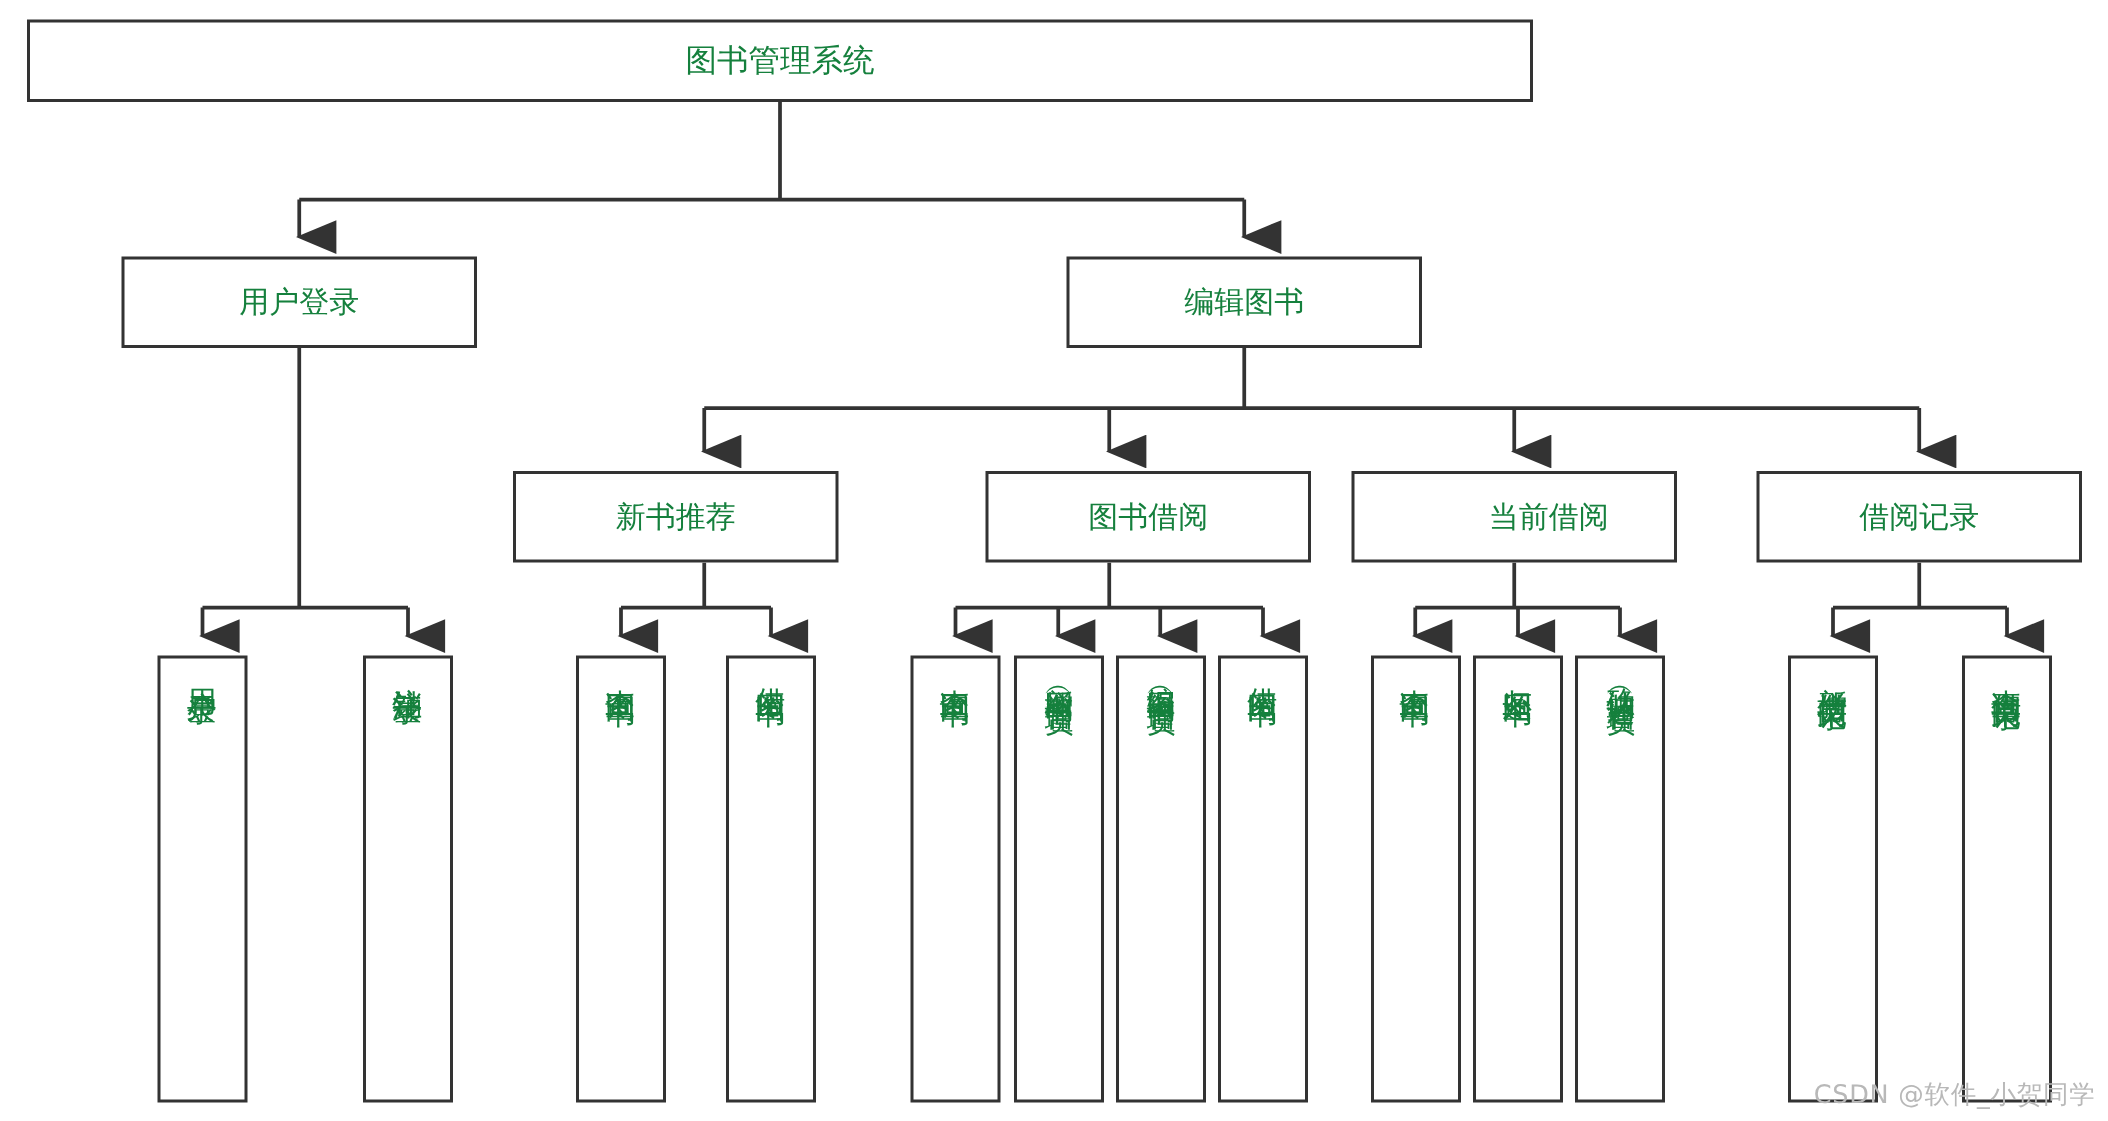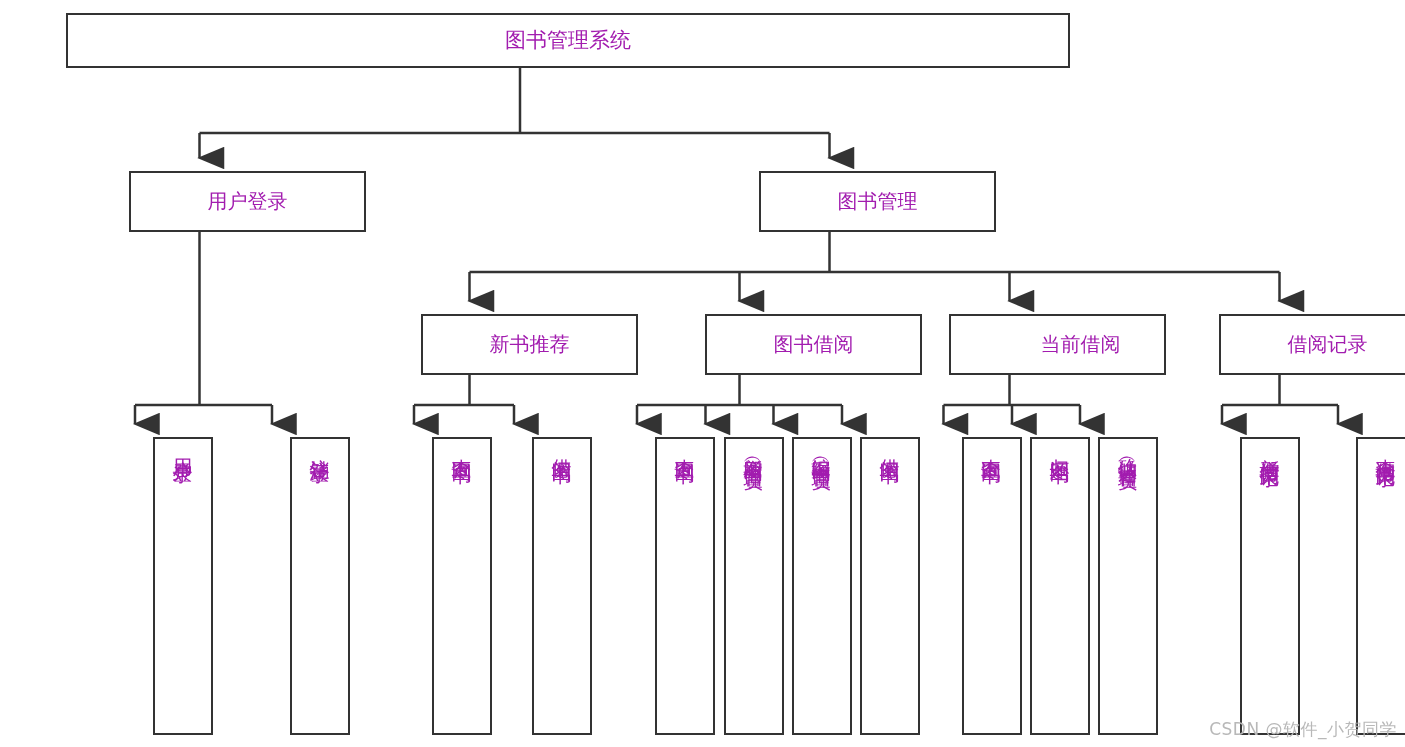--- a/index.html
+++ b/index.html
@@ -25,22 +25,21 @@
     height: 747px;
   }
   .node {
     position: absolute;
     box-sizing: border-box;
     background: #ffffff;
     border: 2px solid #333333;
     display: flex;
     align-items: center;
     justify-content: center;
-    color: #a21caf;
-    margin-left: 48px;
+    color: #15803d;
   }
   .node-label {
     display: block;
     text-align: center;
     line-height: 1.18;
   }
   
   .node.root {
     left: 18px;
     top: 13px;
@@ -63,21 +62,21 @@
   .node.n-book-manage { left: 711px; }
   
   .node.lvl3 {
     width: 217px;
     height: 61px;
     top: 314px;
   }
   .node.lvl3 .node-label {
     font-size: 20px;
   }
-  .node.n-new-rec   { left: 373px; }
+  .node.n-new-rec   { left: 342px; }
   .node.n-borrow    { left: 657px; }
   .node.n-current   { left: 901px; padding-left: 46px; }
   .node.n-history   { left: 1171px; align-items: center; }
   
   .node.leaf {
     top: 437px;
     height: 298px;
     width: 60px;
     align-items: flex-start;
     padding-top: 4px;
@@ -161,21 +160,21 @@
   </svg>
 
   <div class="node root">
     <span class="node-label">图书管理系统</span>
   </div>
 
   <div class="node lvl2 n-user-login">
     <span class="node-label">用户登录</span>
   </div>
   <div class="node lvl2 n-book-manage">
-    <span class="node-label">图书管理</span>
+    <span class="node-label">编辑图书</span>
   </div>
 
   <div class="node lvl3 n-new-rec">
     <span class="node-label">新书推荐</span>
   </div>
   <div class="node lvl3 n-borrow">
     <span class="node-label">图书借阅</span>
   </div>
   <div class="node lvl3 n-current">
     <span class="node-label">当前借阅</span>

